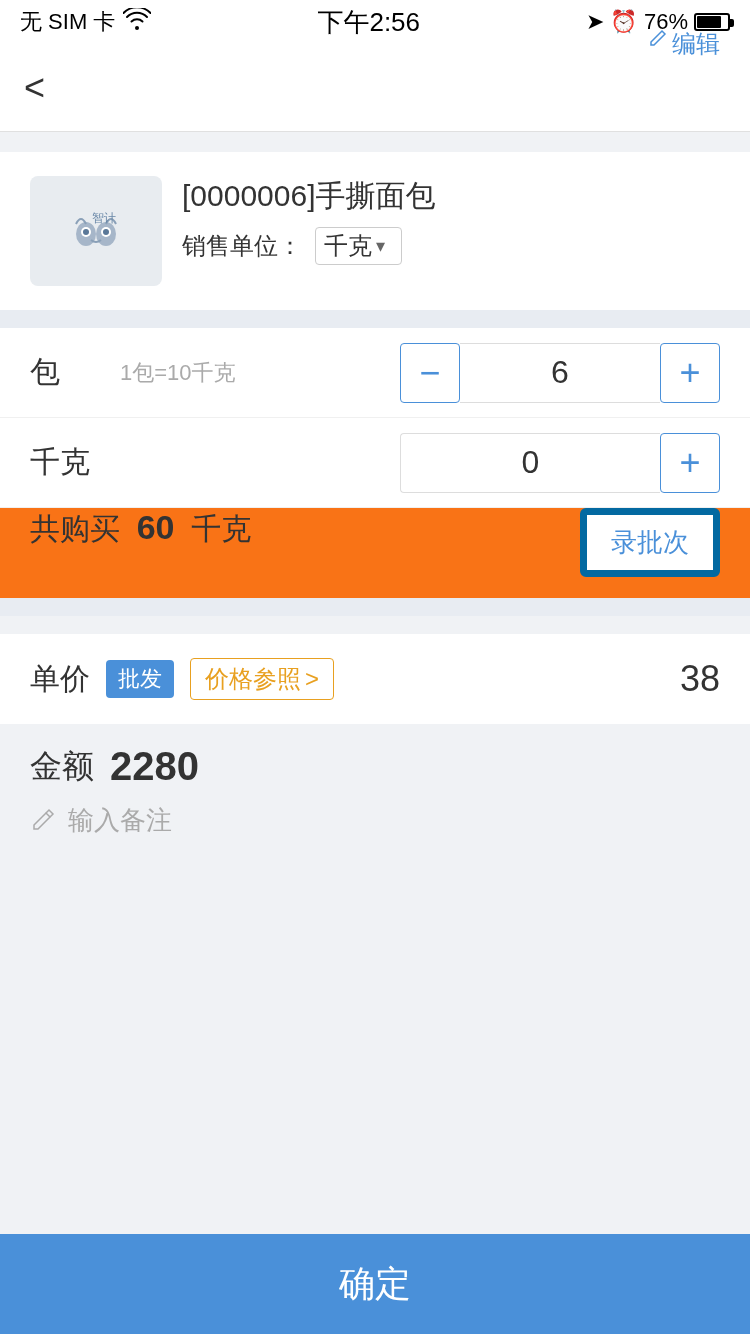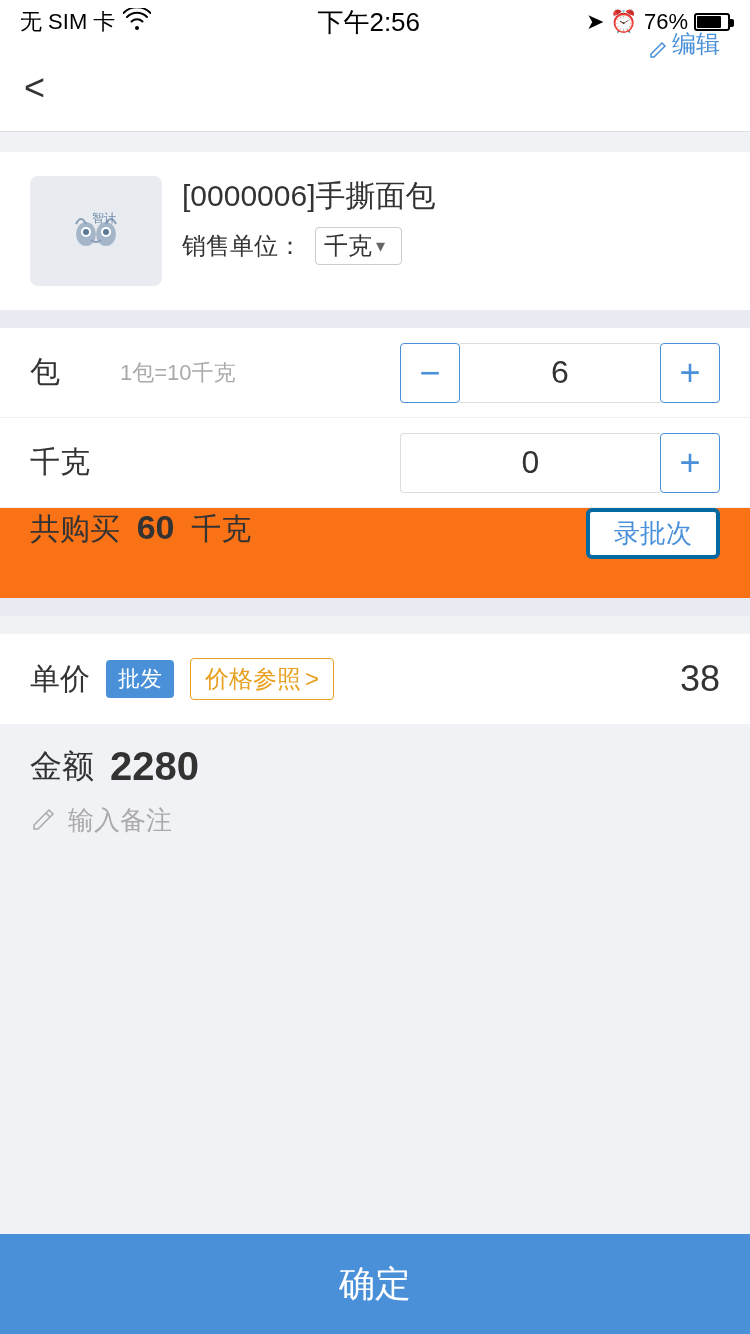--- a/index.html
+++ b/index.html
@@ -135,21 +135,21 @@
       color: #666;
       margin-left: 4px;
     }
     .edit-btn {
       position: absolute;
       right: 30px;
       top: 28px;
       font-size: 24px;
       color: #4a90d9;
       display: flex;
-      align-items: flex-end;
+      align-items: flex-start;
       gap: 4px;
     }
 
     
     .section-divider {
       height: 18px;
       background: #e8ecf2;
     }
 
     
@@ -214,23 +214,23 @@
       justify-content: space-between;
       padding: 0 30px;
       height: 90px;
       background: #f97316;
     }
     .total-text {
       font-size: 30px;
       color: #333;
     }
     .batch-btn {
-      border: 4px solid #0369a1;
+      border: 7px solid #0369a1;
       border-radius: 6px;
-      padding: 4px 24px;
+      padding: 10px 24px;
       font-size: 26px;
       color: #4a90d9;
       background: #fff;
       cursor: pointer;
     }
 
     
     .price-section {
       background: #fff;
       margin-top: 18px;

